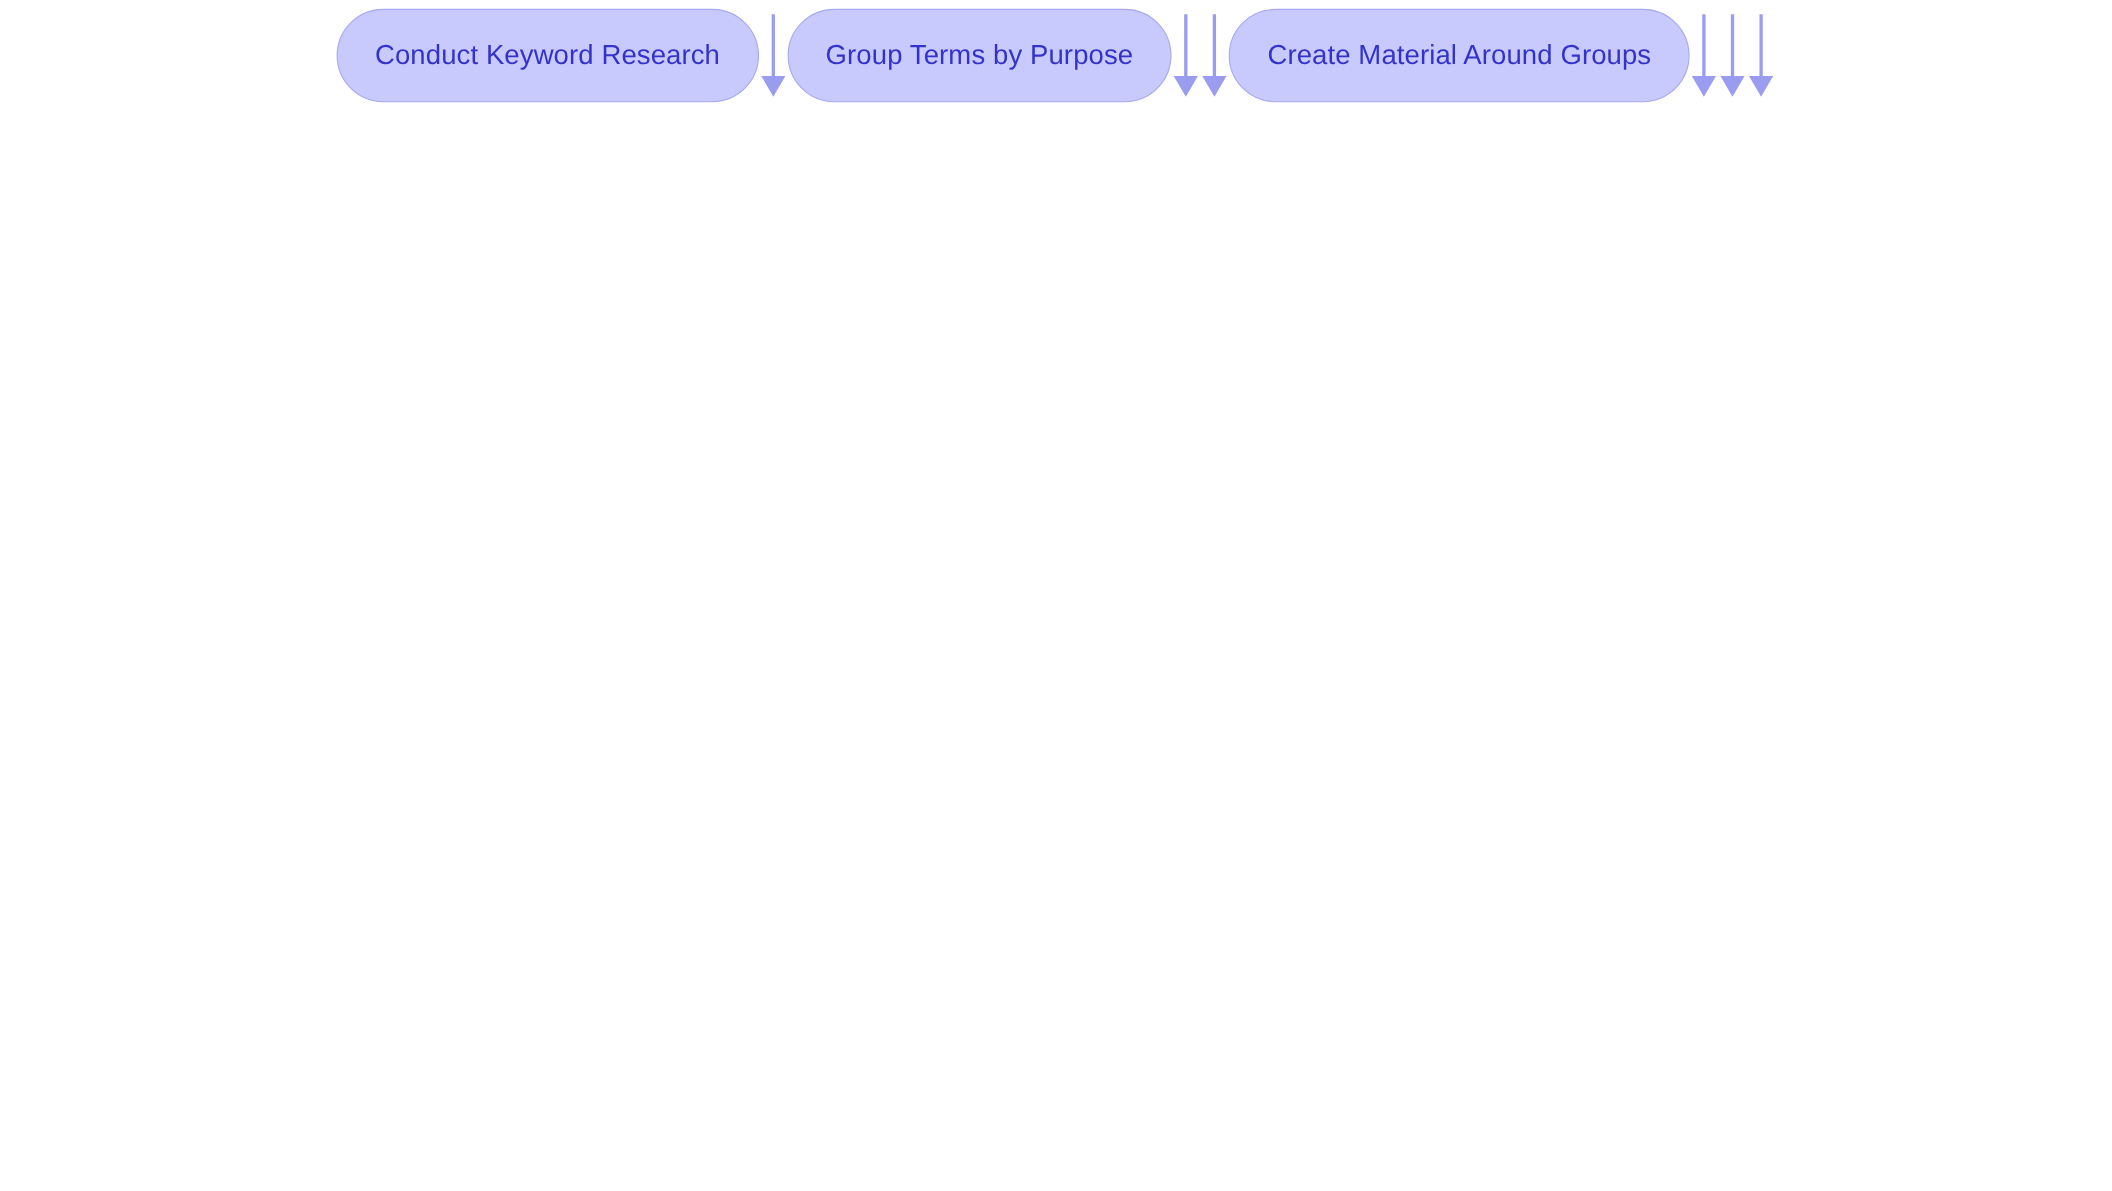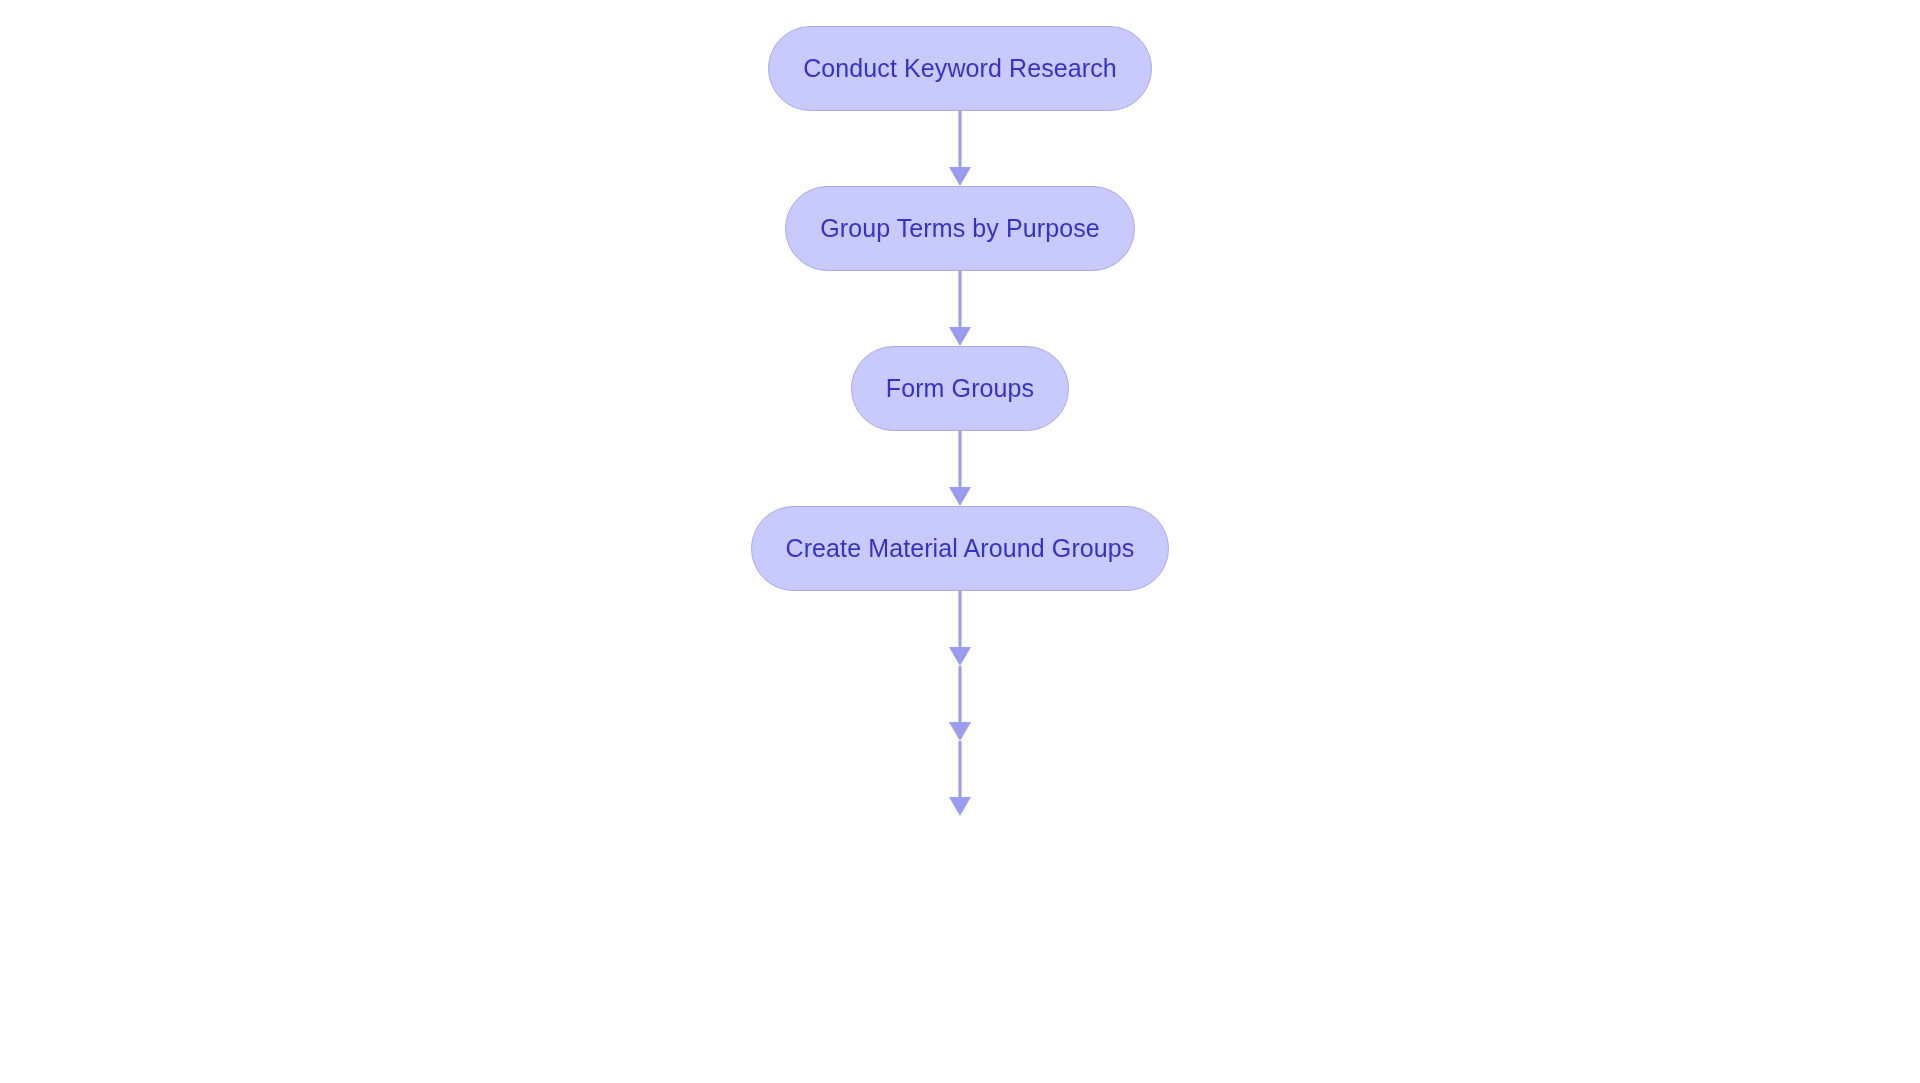--- a/index.html
+++ b/index.html
@@ -62,23 +62,23 @@
     top: 56px;
     transform: translateX(-50%);
     width: 0;
     height: 0;
     border-left: 11px solid transparent;
     border-right: 11px solid transparent;
     border-top: 19px solid #9a9cf0;
   }
 
   #stack {
-    margin-top: 26px;
+    margin-top: 8px;
     display: flex;
-    flex-direction: column;
+    flex-direction: row;
     align-items: center;
   }
 </style>
 </head>
 <body>
 
 <div id="flowchart">
   <div id="stack">
 
     <div class="node">
@@ -92,23 +92,20 @@
 
     <div class="node">
       <span>Group Terms by Purpose</span>
     </div>
 
     <div class="connector">
       <span class="stem"></span>
       <span class="head"></span>
     </div>
 
-    <div class="node">
-      <span>Form Groups</span>
-    </div>
 
     <div class="connector">
       <span class="stem"></span>
       <span class="head"></span>
     </div>
 
     <div class="node">
       <span>Create Material Around Groups</span>
     </div>
 

